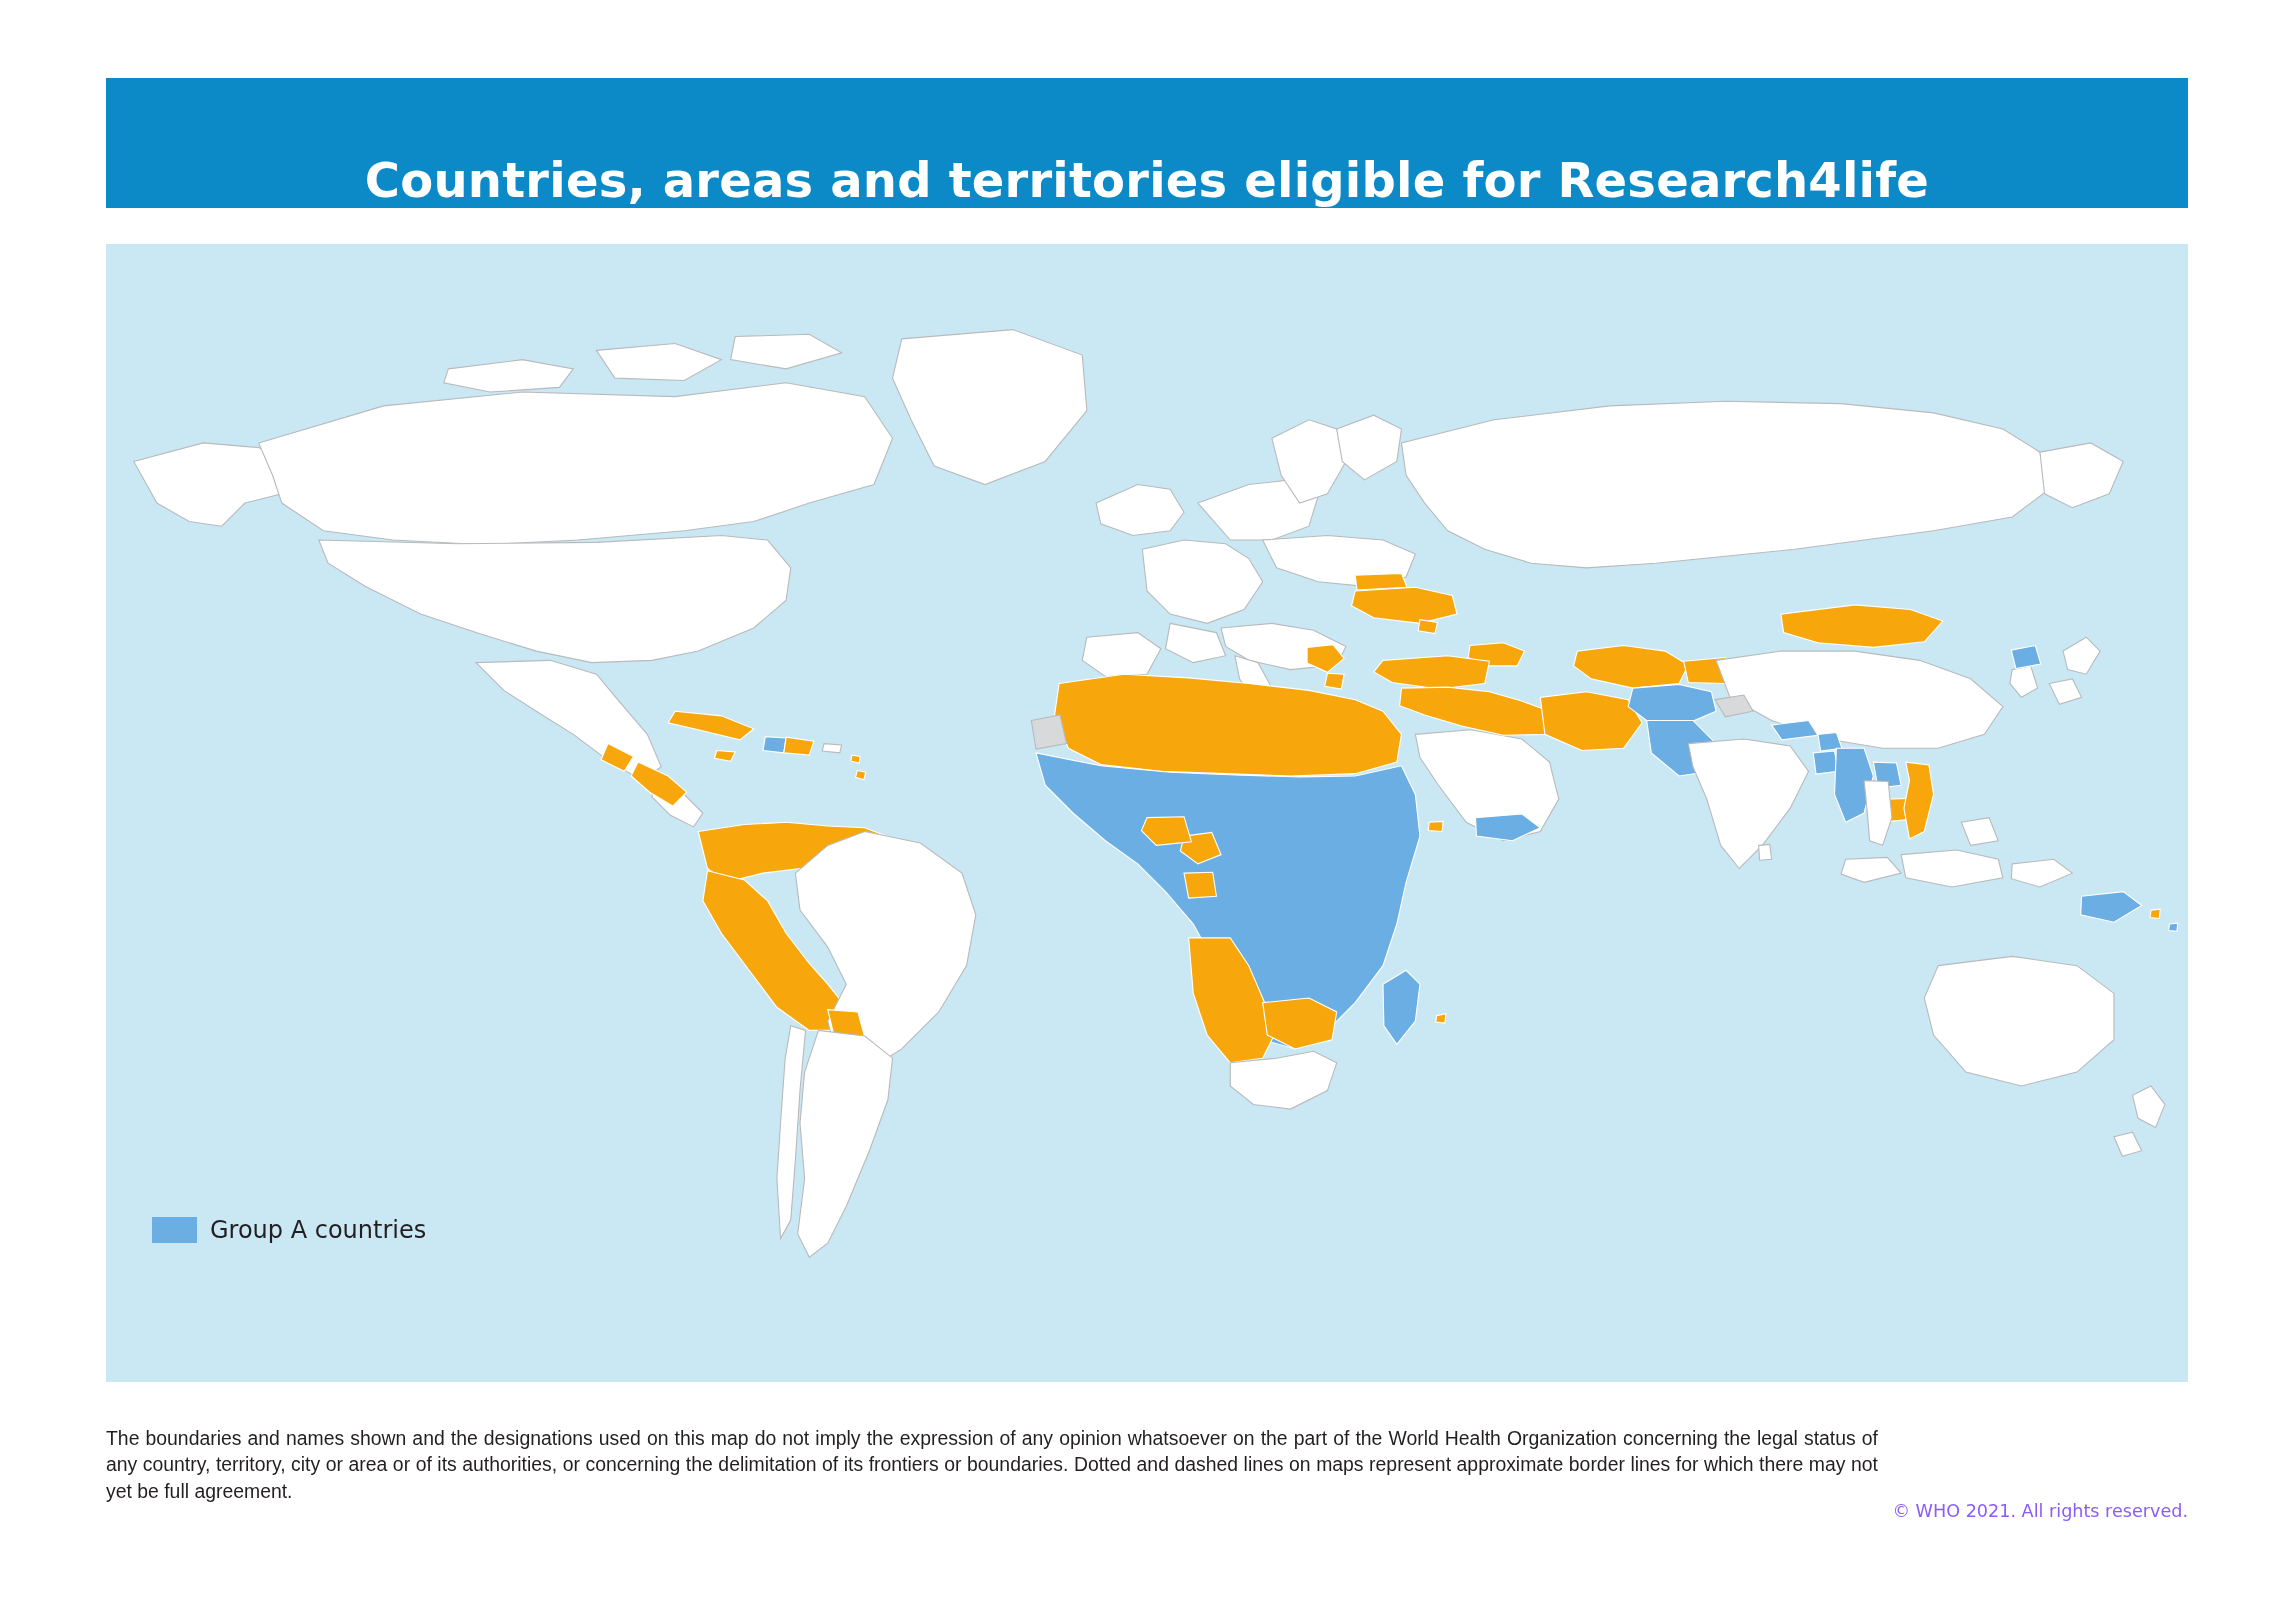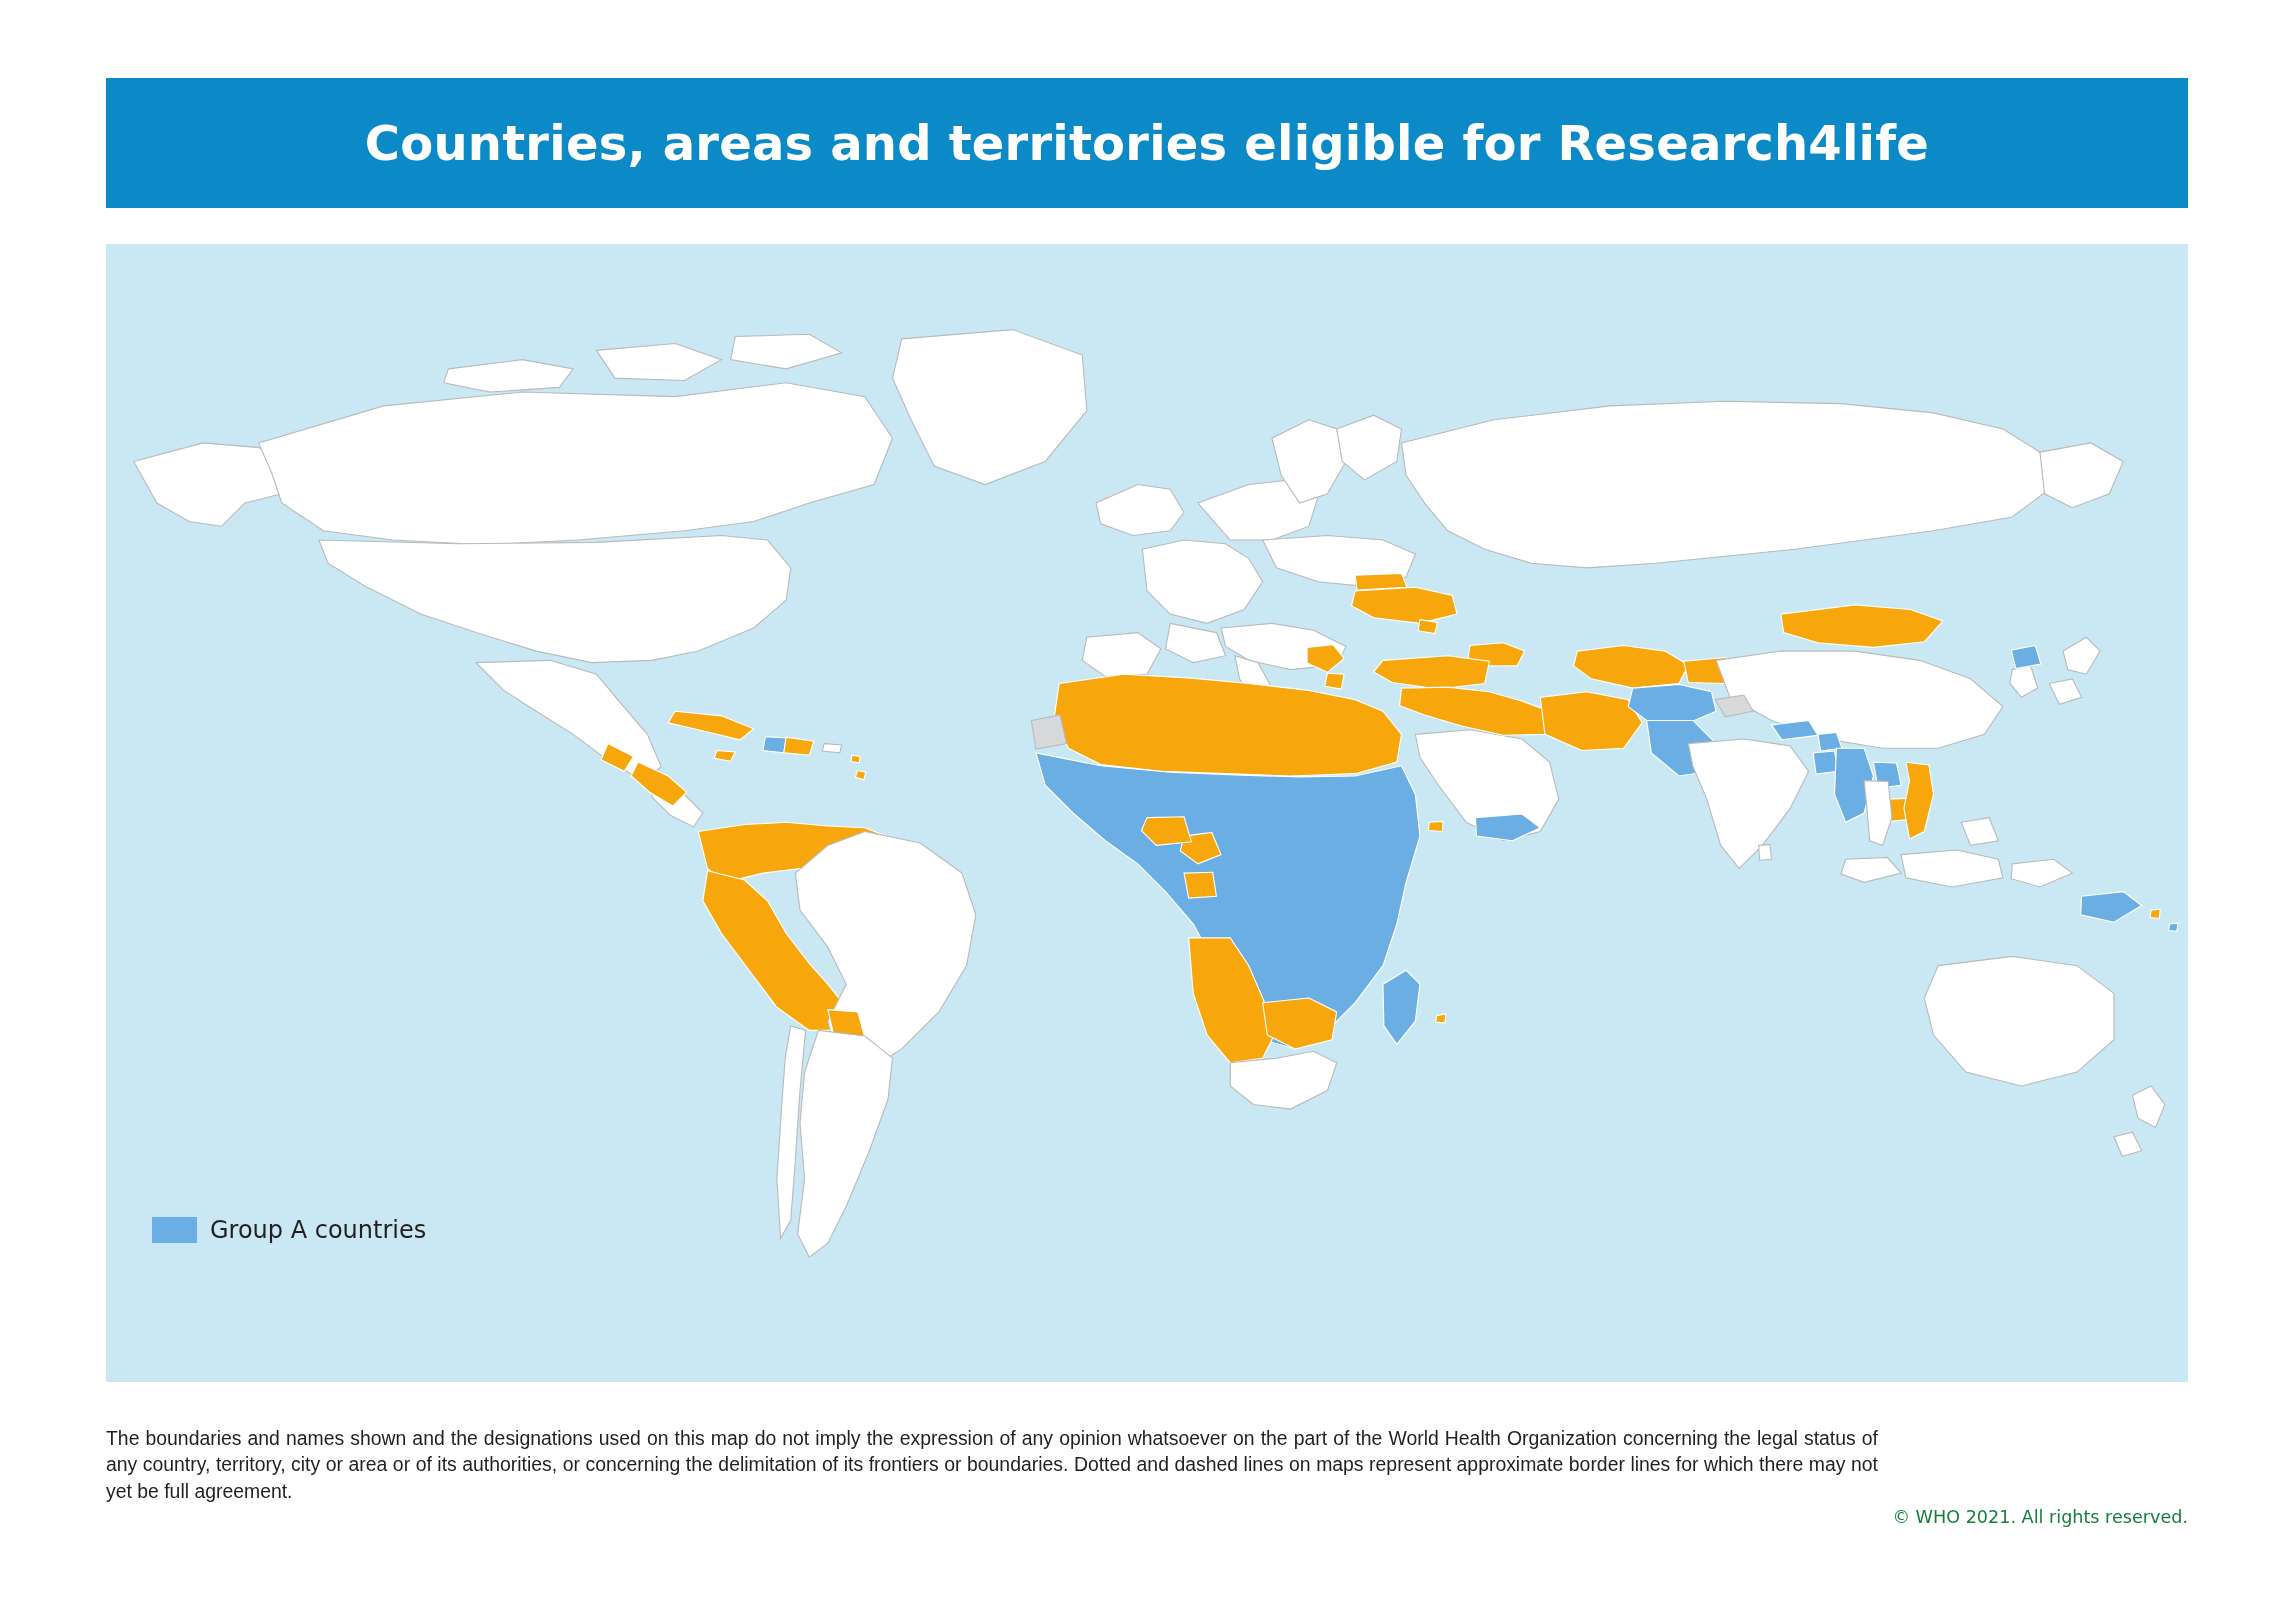--- a/index.html
+++ b/index.html
@@ -22,21 +22,21 @@
 
   
   .title-bar {
     position: absolute;
     left: 106px;
     top: 78px;
     width: 2082px;
     height: 130px;
     background: #0c8ac7;
     display: flex;
-    align-items: center;
+    align-items: flex-end;
     justify-content: center;
   }
   .title-text {
     color: #ffffff;
     font-size: 48px;
     font-weight: bold;
     letter-spacing: 0.2px;
     font-family: "DejaVu Sans", sans-serif;
   }
 
@@ -113,23 +113,23 @@
     justify-content: flex-end;
   }
   .who-emblem {
     width: 69px;
     height: 69px;
     flex: 0 0 auto;
   }
   .copyright {
     position: absolute;
     right: 0;
-    top: 82px;
+    top: 76px;
     font-size: 17.6px;
-    color: #15803d;
+    color: #8b5cf6;
     font-family: "DejaVu Sans", sans-serif;
     white-space: nowrap;
   }
 
   .land { fill:#ffffff; stroke:#b8babc; stroke-width:2.4; }
   .ga   { fill:#6aaee4; stroke:#ffffff; stroke-width:2.4; }
   .gb   { fill:#f7a70c; stroke:#ffffff; stroke-width:2.4; }
   .na   { fill:#d8d9da; stroke:#b8babc; stroke-width:2.4; }
 </style>
 </head>

